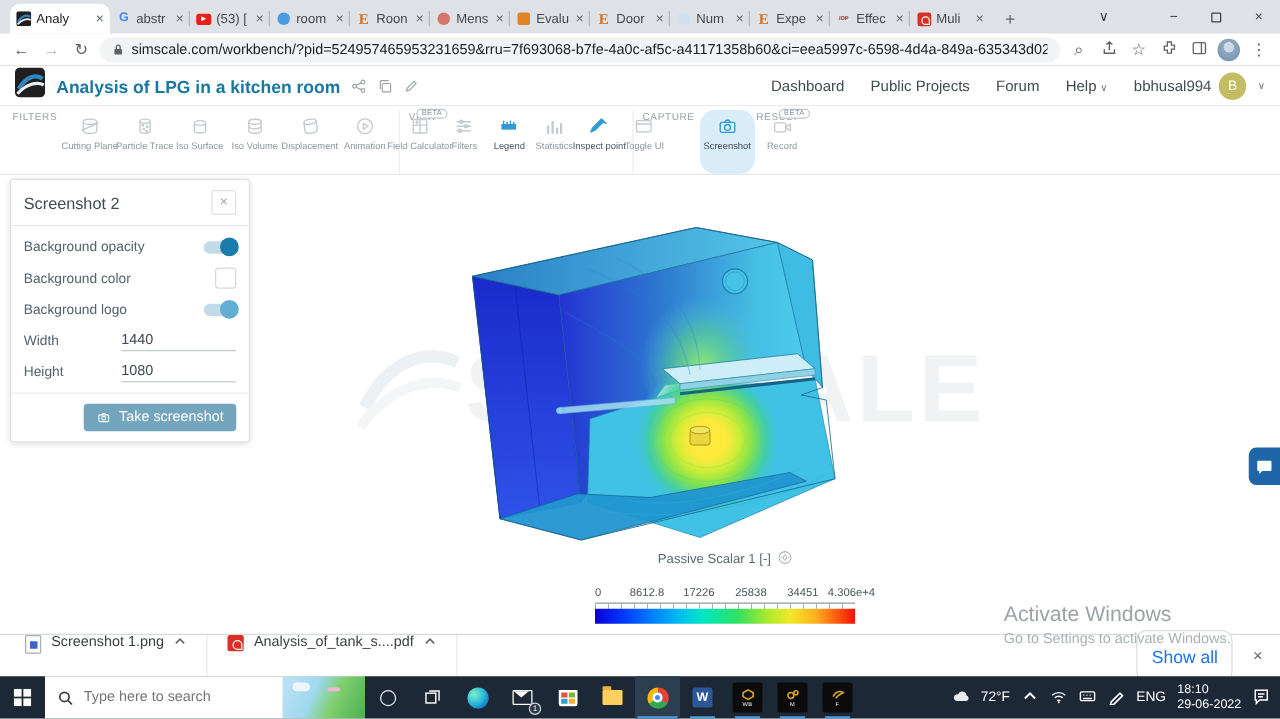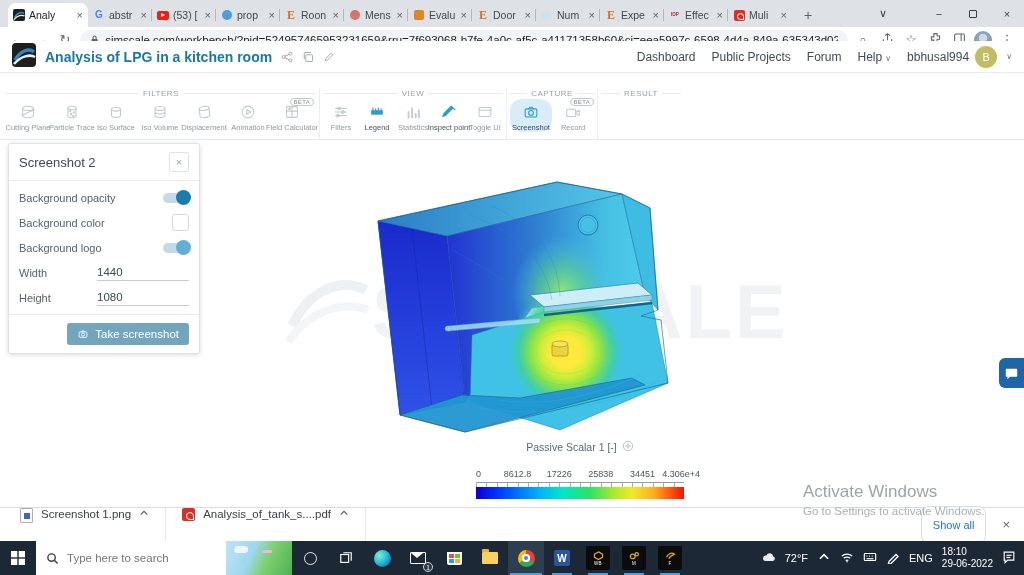--- a/index.html
+++ b/index.html
@@ -34,31 +34,31 @@
   
   .addressbar{position:absolute;top:27px;left:0;right:0;height:26px;background:#fff;border-bottom:1px solid #e0e2e5;display:flex;align-items:center;gap:6px;padding:0 8px}
   .navg{font-size:13px;color:#5f6368;width:18px;text-align:center}
   .navg.dis{color:#b5b8bd}
   .omnibox{flex:1;height:20px;background:#f1f3f4;border-radius:11px;display:flex;align-items:center;gap:6px;padding:0 10px;font-size:11.5px;color:#202124;overflow:hidden}
   .omnibox .url{white-space:nowrap;overflow:hidden}
   .abicon{width:18px;text-align:center;color:#5f6368;font-size:13px;flex:none}
   .avatar-s{width:18px;height:18px;border-radius:50%;background:radial-gradient(circle at 50% 38%,#cdd9e4 28%,#8fa9c0 30%,#6d8cab);flex:none}
 
   
-  .appheader{position:absolute;top:41px;left:0;right:0;height:32px;background:#fff;border-bottom:1px solid #e8eaed;display:flex;align-items:center;gap:9px;padding:0 12px}
+  .appheader{position:absolute;top:53px;left:0;right:0;height:32px;background:#fff;border-bottom:1px solid #e8eaed;display:flex;align-items:center;gap:9px;padding:0 12px}
   .apptitle{color:#1878a2;font-weight:bold;font-size:14px}
   .hicon{color:#9aa2a8;display:flex}
-  .hright{margin-left:auto;display:flex;align-items:center;gap:16px;font-size:12px;color:#424a52}
+  .hright{margin-left:auto;display:flex;align-items:center;gap:21px;font-size:12px;color:#424a52}
   .chev{font-size:8px;color:#6f777e;margin-left:3px}
   .avatar-b{width:22px;height:22px;border-radius:50%;background:#c2bd62;color:#fff;font-size:11px;display:flex;align-items:center;justify-content:center}
   .userwrap{display:flex;align-items:center;gap:6px}
 
   
   .toolbar{position:absolute;top:85px;left:0;right:0;height:55px;background:#fff;border-bottom:1px solid #e6e8ea;display:flex;padding:3px 6px 0}
-  .tgroup{display:flex;flex-direction:column}
+  .tgroup{display:flex;flex-direction:row}
   .tgroup+.tgroup{border-left:1px solid #ebedef;margin-left:3px;padding-left:3px}
   .ghead{display:flex;align-items:center;gap:4px;font-size:8px;color:#9aa0a6;letter-spacing:.5px;height:11px}
   .ghead::before,.ghead::after{content:"";flex:1;height:1px;background:#e9ebed}
   .gitems{display:flex}
   .titem{width:44px;display:flex;flex-direction:column;align-items:center;gap:2px;padding-top:4px;position:relative;font-size:7.5px;color:#8f979e;text-align:center;white-space:nowrap}
   .titem.w36{width:36px}
   .ticon{color:#c4cad0;display:flex}
   .ticon svg{width:18px;height:18px;stroke:currentColor;fill:none;stroke-width:1.2;stroke-linecap:round;stroke-linejoin:round}
   .titem.active .ticon{color:#2f9ad4}
   .titem.active{color:#4a545e}
@@ -108,21 +108,21 @@
 
   
   .downloads{position:absolute;top:507px;left:0;right:0;height:34px;background:#fff;border-top:1px solid #d8dbde;display:flex;align-items:center;padding:0 4px;z-index:40}
   .dlitem{display:flex;align-items:flex-start;gap:8px;padding:0 16px;height:100%;border-right:1px solid #e7e9eb;font-size:11.5px;color:#3c4043}
   .dlchev svg{width:10px;height:10px;stroke:#5f6368;fill:none;stroke-width:1.5}
   .fpng{width:13px;height:15px;border:1px solid #aab0b5;border-radius:1px;position:relative;background:#fff}
   .fpng::after{content:"";position:absolute;left:2.5px;top:4px;width:6px;height:6px;background:#3b66c4}
   .fpdf{width:13px;height:13px;background:#d93025;border-radius:2px;position:relative}
   .fpdf::after{content:"";position:absolute;left:3.5px;top:3.5px;width:6px;height:6px;border:1.4px solid #fff;border-radius:50% 50% 0 50%}
   .showwrap{margin-left:auto;display:flex;align-items:center;gap:16px;padding-right:10px;z-index:60}
-  .showbtn{border:1px solid #dadce0;border-radius:8px;padding:12px 11px;color:#1a73e8;font-size:11px;background:#fff}
+  .showbtn{border:1px solid #dadce0;border-radius:8px;padding:12px 11px;color:#1a73e8;font-size:14px;background:#fff}
   .dlx{color:#5f6368;font-size:13px}
 
   
   .taskbar{position:absolute;top:541px;left:0;right:0;height:34px;background:#1d2836;display:flex;align-items:stretch;color:#fff;z-index:100}
   .tbtn{width:36px;display:flex;align-items:center;justify-content:center;flex:none}
   .tsearch{width:256px;background:#fff;display:flex;align-items:center;gap:8px;padding-left:10px;position:relative;overflow:hidden;flex:none}
   .tsearch input{border:none;outline:none;font-size:11.5px;color:#3c4043;font-family:"Liberation Sans",sans-serif;width:120px;background:transparent}
   .tsearch svg{width:13px;height:13px;stroke:#3c4043;fill:none;stroke-width:1.5;flex:none}
   .weather{position:absolute;right:0;top:0;bottom:0;width:66px;background:linear-gradient(115deg,#bfe3f5 0%,#9fd8ef 38%,#7fcf6e 62%,#4db053 100%);}
   .weather::after{content:"";position:absolute;left:8px;top:5px;width:14px;height:7px;border-radius:5px;background:#eef6fb;box-shadow:26px 2px 0 -2px #f3b6d8}
@@ -178,21 +178,21 @@
       <span class="fav">
           <span class="fav-yt"></span>
         </span>
       <span class="lbl">(53) [</span>
       <span class="x">×</span>
     </div>
     <div class="tab">
       <span class="fav">
           <span class="fav-blue"></span>
         </span>
-      <span class="lbl">prop</span>
+      <span class="lbl">room</span>
       <span class="x">×</span>
     </div>
     <div class="tab">
       <span class="fav fav-e">E</span>
       <span class="lbl">Roon</span>
       <span class="x">×</span>
     </div>
     <div class="tab">
       <span class="fav">
           <span class="fav-mens"></span>

